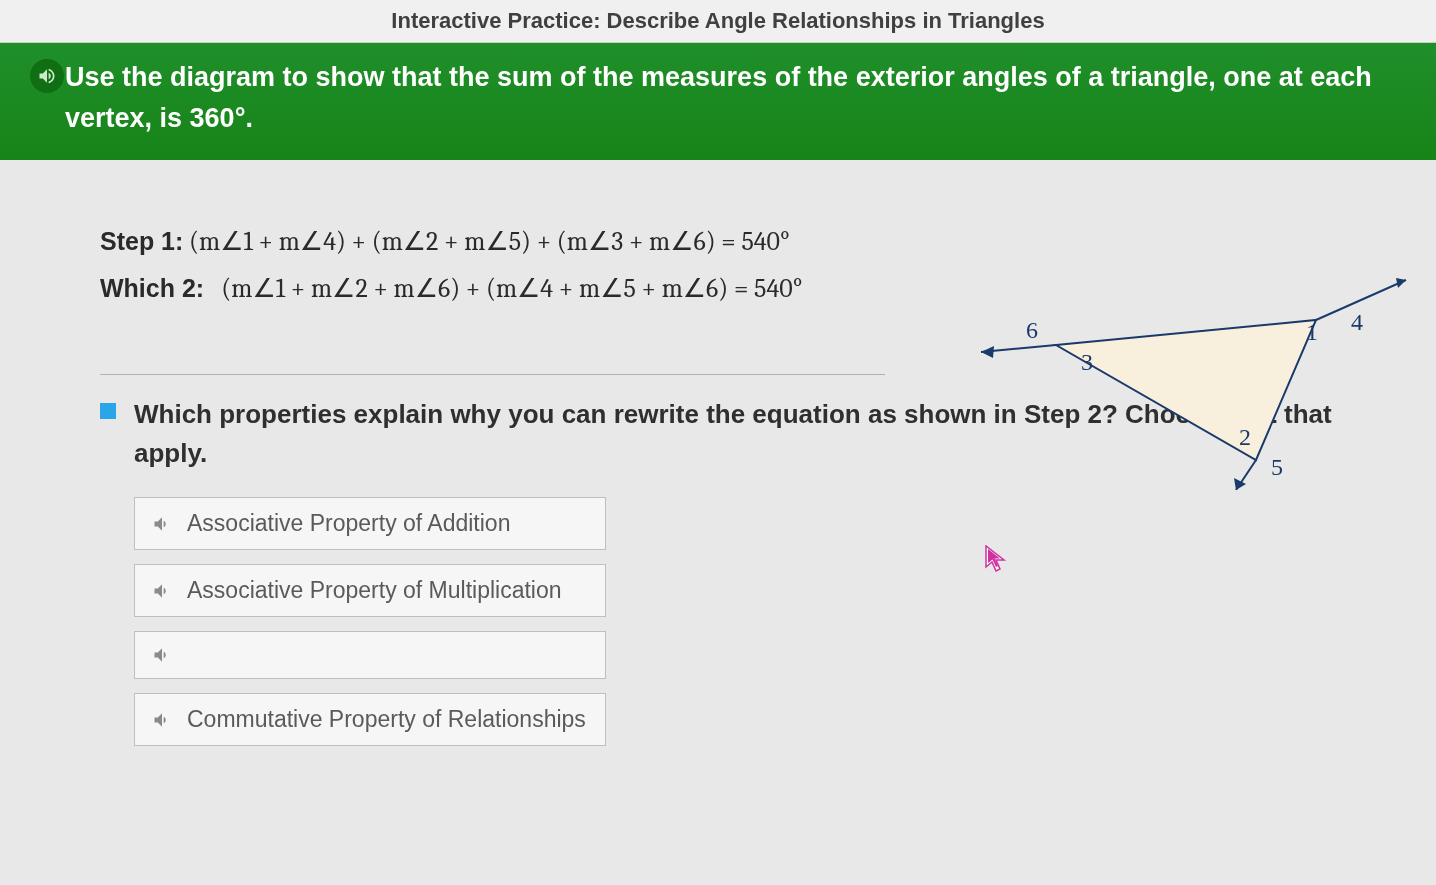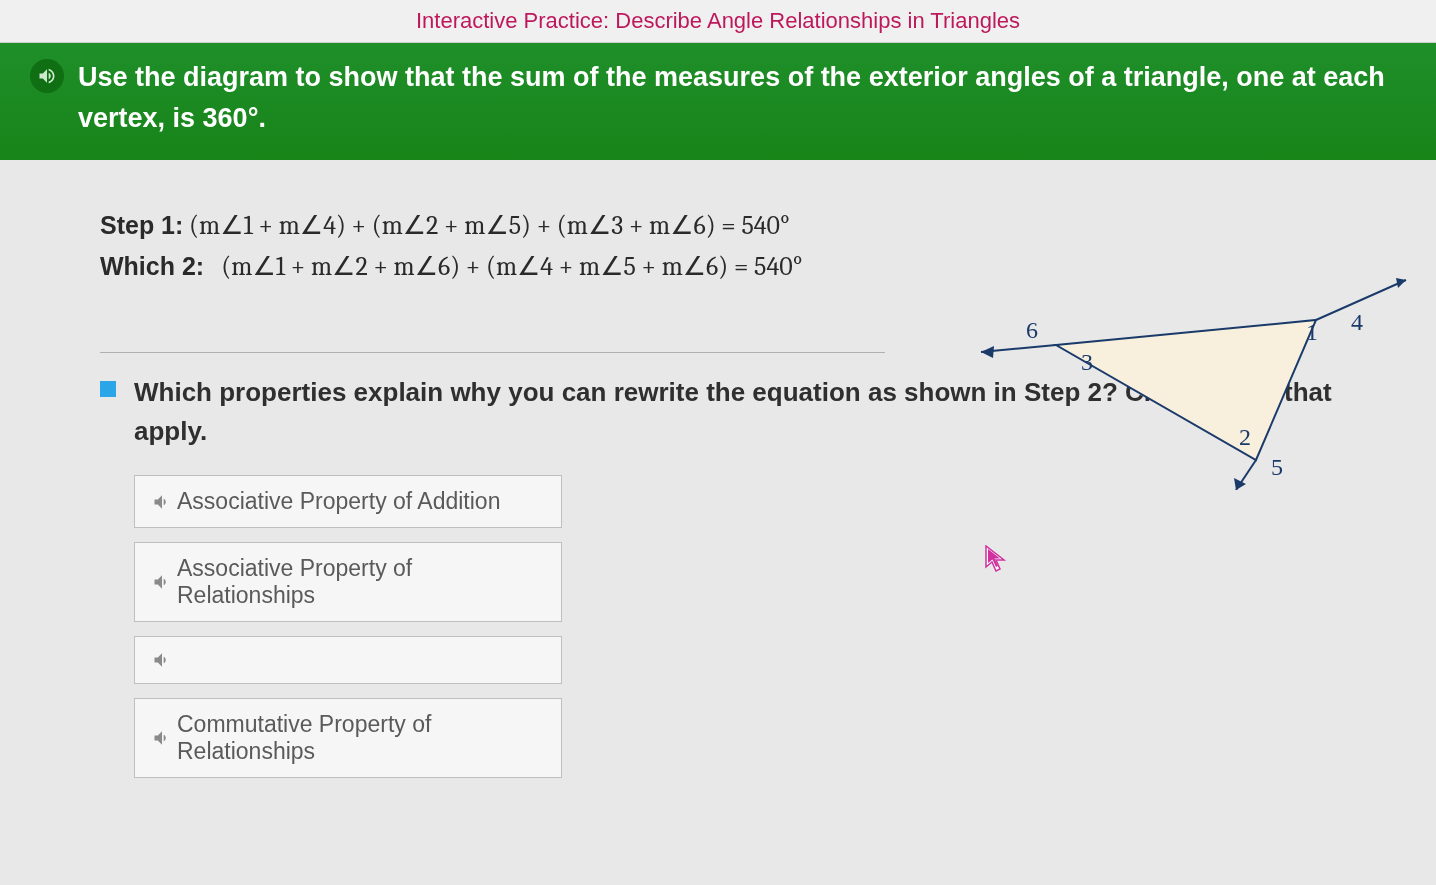--- a/index.html
+++ b/index.html
@@ -6,35 +6,35 @@
   body {
     font-family: "Segoe UI", Arial, sans-serif;
     background: #e8e8e8;
     width: 1436px;
     height: 885px;
     overflow: hidden;
     position: relative;
   }
   .page-title {
     background: #f0f0f0;
-    color: #be185d;
-    font-weight: 400;
+    color: #404040;
+    font-weight: 700;
     font-size: 22px;
     text-align: center;
     padding: 8px 0 8px 0;
     border-bottom: 1px solid #ccc;
   }
   .prompt-bar {
     background: #1a8a1a;
     background: linear-gradient(#1f8f2a,#178418);
     color: #fff;
     padding: 14px 30px 22px 30px;
     display: flex;
     align-items: flex-start;
-    gap: 14px;
+    gap: 1px;
   }
   .audio-btn {
     width: 34px; height: 34px;
     border-radius: 50%;
     background: #0f6f12;
     display: flex; align-items: center; justify-content: center;
     flex: 0 0 34px;
     margin-top: 2px;
   }
   .audio-btn svg { width: 20px; height: 20px; fill: #cfe9cf; }
@@ -45,20 +45,21 @@
   }
   .content {
     padding: 50px 70px 0 100px;
     color: #2a2a2a;
     position: relative;
   }
   .step-line {
     font-size: 26px;
     margin-bottom: 10px;
     font-family: Cambria, "Times New Roman", serif;
+    margin-top: 16px;
   }
   .step-label { font-weight: 700; font-family: "Segoe UI", Arial, sans-serif; font-size: 25px; }
   .divider {
     border: none;
     border-top: 1px solid #b0b0b0;
     margin: 70px 0 20px 0;
     width: 62%;
   }
   .question-row {
     display: flex;
@@ -79,22 +80,22 @@
     line-height: 1.5;
   }
   .options { margin-left: 34px; }
   .option {
     border: 1px solid #bfbfbf;
     background: #f6f6f6;
     padding: 12px 16px;
     margin-bottom: 14px;
     display: flex;
     align-items: center;
-    gap: 4px;
-    width: 428px;
+    gap: 14px;
+    width: 472px;
     cursor: pointer;
   }
   .opt-audio {
     width: 22px; height: 22px;
     display: flex; align-items: center; justify-content: center;
     flex: 0 0 22px;
   }
   .opt-audio svg { width: 20px; height: 20px; fill: #8a8a8a; }
   .opt-label { font-size: 23px; color: #5a5a5a; }
   .diagram {
@@ -171,21 +172,21 @@
           </svg>
       </span>
       <span class="opt-label">Associative Property of Addition</span>
     </div>
     <div class="option">
       <span class="opt-audio">
         <svg viewBox="0 0 24 24">
             <path d="M3 9v6h4l5 5V4L7 9H3zm13.5 3c0-1.8-1-3.3-2.5-4v8c1.5-.7 2.5-2.2 2.5-4z"></path>
           </svg>
       </span>
-      <span class="opt-label">Associative Property of Relationships</span>
+      <span class="opt-label">Associative Property of Multiplication</span>
     </div>
     <div class="option">
       <span class="opt-audio">
         <svg viewBox="0 0 24 24">
             <path d="M3 9v6h4l5 5V4L7 9H3zm13.5 3c0-1.8-1-3.3-2.5-4v8c1.5-.7 2.5-2.2 2.5-4z"></path>
           </svg>
       </span>
     </div>
     <div class="option">
       <span class="opt-audio">

